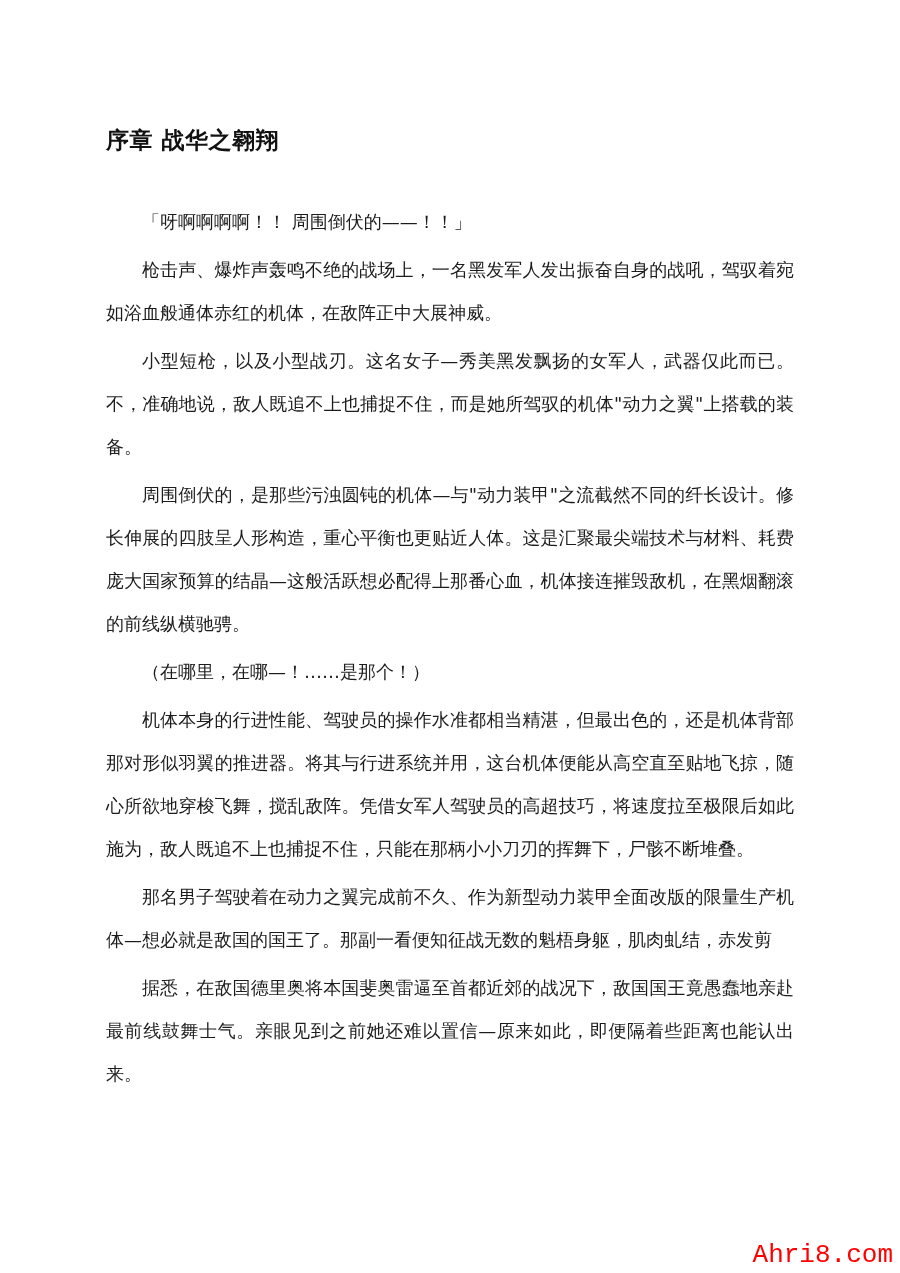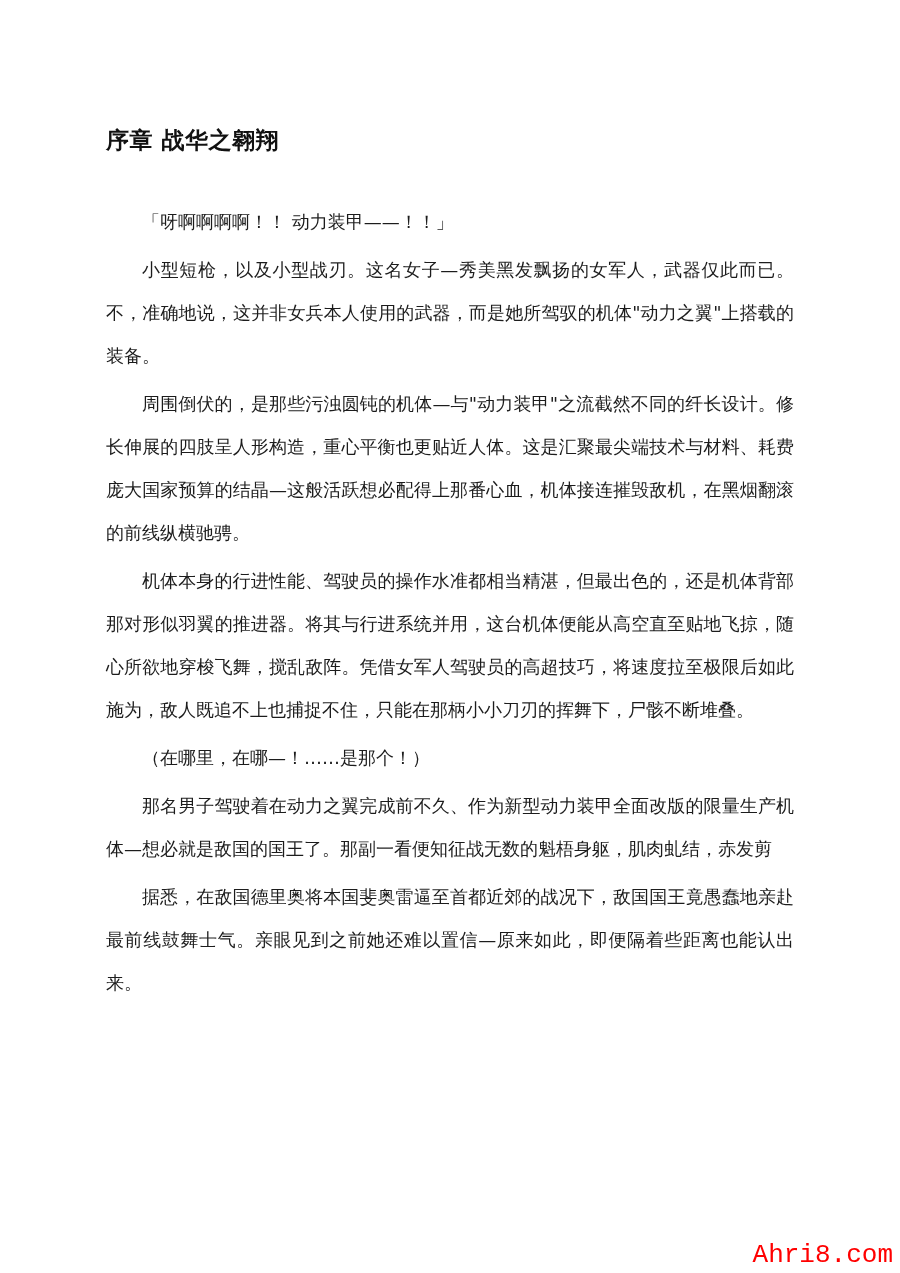--- a/index.html
+++ b/index.html
@@ -52,30 +52,31 @@
   }
 </style>
 </head>
 <body>
 
 <div class="page">
   <h1 class="title">序章 战华之翱翔</h1>
 
   <div class="content">
 
-      <p class="para">「呀啊啊啊啊！！ 动力装甲——！！」</p>
+      <p class="para">「呀啊啊啊啊！！ 周围倒伏的——！！」</p>
 
+      <p class="para">枪击声、爆炸声轰鸣不绝的战场上，一名黑发军人发出振奋自身的战吼，驾驭着宛如浴血般通体赤红的机体，在敌阵正中大展神威。</p>
 
-      <p class="para">小型短枪，以及小型战刃。这名女子—秀美黑发飘扬的女军人，武器仅此而已。不，准确地说，这并非女兵本人使用的武器，而是她所驾驭的机体"动力之翼"上搭载的装备。</p>
+      <p class="para">小型短枪，以及小型战刃。这名女子—秀美黑发飘扬的女军人，武器仅此而已。不，准确地说，敌人既追不上也捕捉不住，而是她所驾驭的机体"动力之翼"上搭载的装备。</p>
 
       <p class="para">周围倒伏的，是那些污浊圆钝的机体—与"动力装甲"之流截然不同的纤长设计。修长伸展的四肢呈人形构造，重心平衡也更贴近人体。这是汇聚最尖端技术与材料、耗费庞大国家预算的结晶—这般活跃想必配得上那番心血，机体接连摧毁敌机，在黑烟翻滚的前线纵横驰骋。</p>
 
+      <p class="para">（在哪里，在哪—！……是那个！）</p>
+
       <p class="para">机体本身的行进性能、驾驶员的操作水准都相当精湛，但最出色的，还是机体背部那对形似羽翼的推进器。将其与行进系统并用，这台机体便能从高空直至贴地飞掠，随心所欲地穿梭飞舞，搅乱敌阵。凭借女军人驾驶员的高超技巧，将速度拉至极限后如此施为，敌人既追不上也捕捉不住，只能在那柄小小刀刃的挥舞下，尸骸不断堆叠。</p>
-
-      <p class="para">（在哪里，在哪—！……是那个！）</p>
 
 
       <p class="para">那名男子驾驶着在动力之翼完成前不久、作为新型动力装甲全面改版的限量生产机体—想必就是敌国的国王了。那副一看便知征战无数的魁梧身躯，肌肉虬结，赤发剪</p>
 
       <p class="para">据悉，在敌国德里奥将本国斐奥雷逼至首都近郊的战况下，敌国国王竟愚蠢地亲赴最前线鼓舞士气。亲眼见到之前她还难以置信—原来如此，即便隔着些距离也能认出来。</p>
     </div>
 </div>
 
 <div class="watermark" style="color: rgb(255, 0, 0);">Ahri8.com</div>
 

